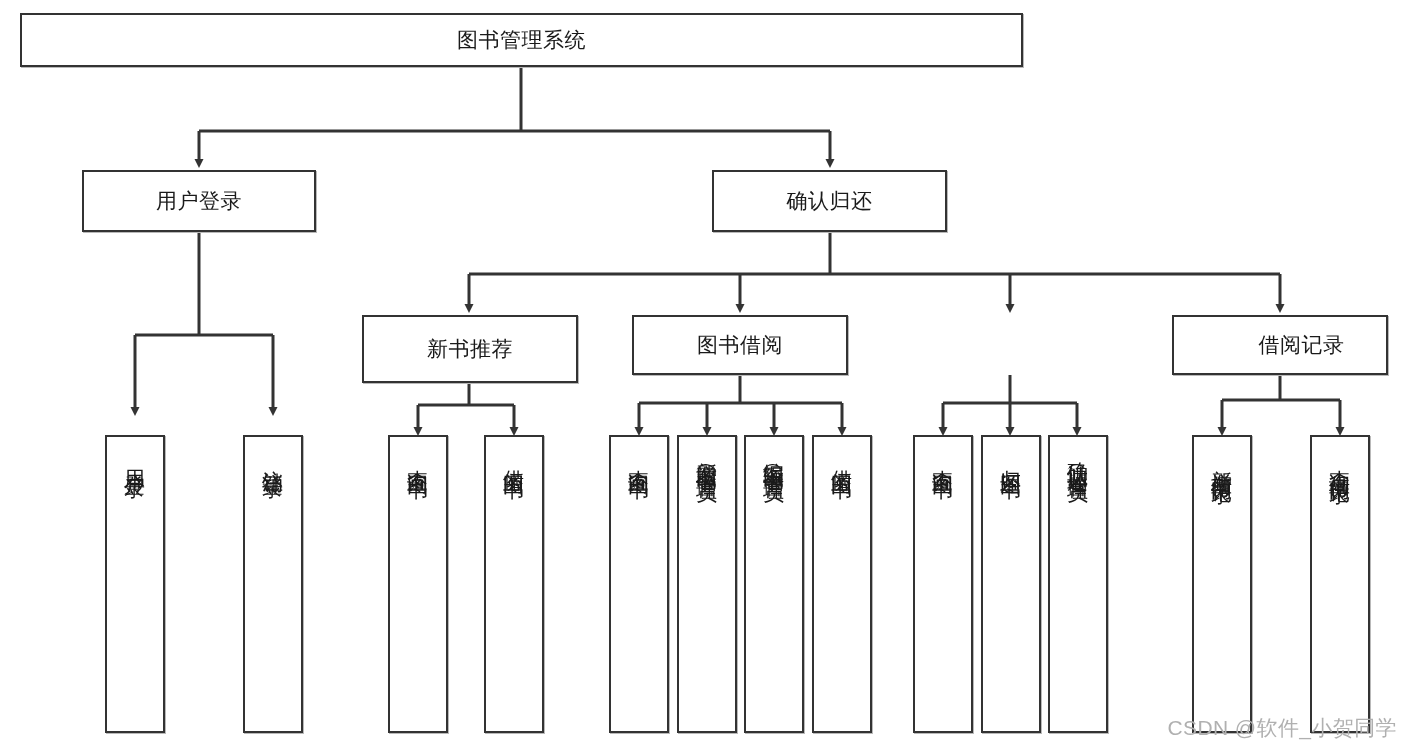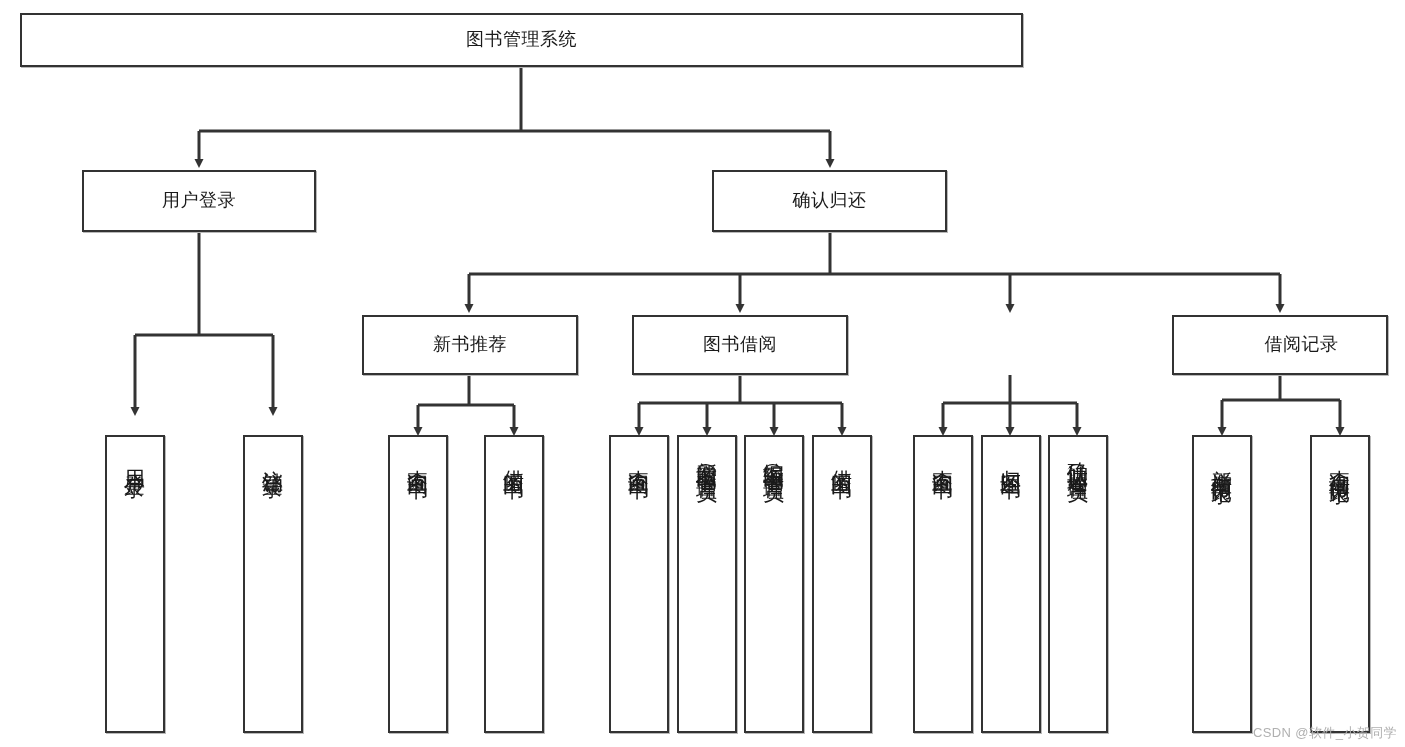--- a/index.html
+++ b/index.html
@@ -37,38 +37,38 @@
     color: #1a1a1a;
   }
   .node .label {
     display: block;
     text-align: center;
     line-height: 1.18;
     letter-spacing: 0.5px;
   }
   .node.horiz .label {
     writing-mode: horizontal-tb;
-    font-size: 18px;
+    font-size: 21px;
   }
   .node.vert {
     align-items: flex-start;
     padding-top: 16px;
   }
   .node.vert .label {
     writing-mode: vertical-rl;
     text-orientation: upright;
     font-size: 21px;
     letter-spacing: 3px;
     line-height: 1;
   }
   #watermark {
     position: absolute;
     right: 8px;
     bottom: 5px;
-    font-size: 13px;
+    font-size: 21px;
     color: #b0b0b0;
     white-space: nowrap;
     letter-spacing: 0.4px;
   }
 </style>
 </head>
 <body>
 
 <div id="canvas">
 
@@ -127,21 +127,21 @@
   </div>
 
   <div class="node horiz" style="left:82px; top:170px; width:234px; height:62px;">
     <span class="label">用户登录</span>
   </div>
 
   <div class="node horiz" style="left:712px; top:170px; width:235px; height:62px;">
     <span class="label">确认归还</span>
   </div>
 
-  <div class="node horiz" style="left:362px; top:315px; width:216px; height:60px;">
+  <div class="node horiz" style="left:362px; top:315px; width:216px; height:68px;">
     <span class="label">新书推荐</span>
   </div>
 
   <div class="node horiz" style="left:632px; top:315px; width:216px; height:60px;">
     <span class="label">图书借阅</span>
   </div>
 
 
   <div class="node horiz" style="left:1172px; top:315px; width:216px; height:60px;padding-left:43px;">
     <span class="label">借阅记录</span>

